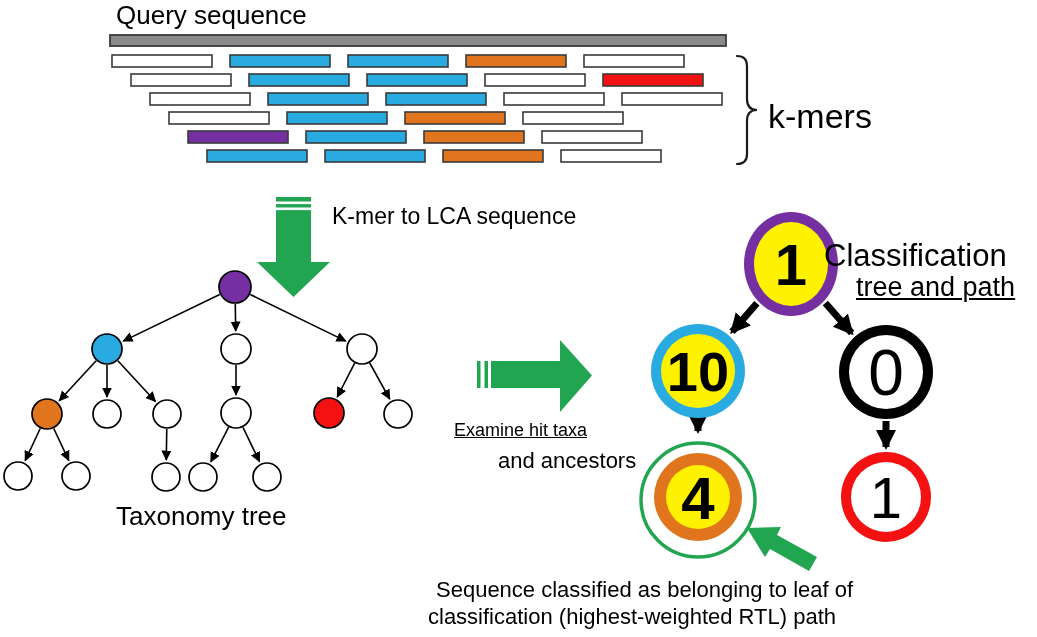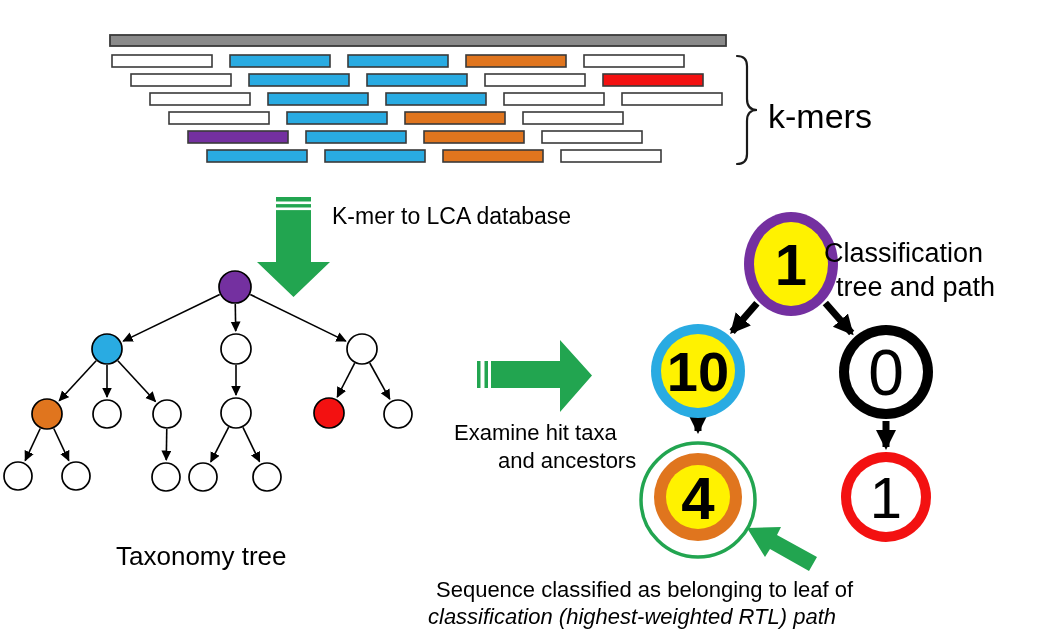--- a/index.html
+++ b/index.html
@@ -128,28 +128,29 @@
 
     <g>
       <rect class="green-shape" x="477" y="361" width="3.5" height="27"></rect>
       <rect class="green-shape" x="484.5" y="361" width="3.5" height="27"></rect>
       <path class="green-shape" d="M491,361 L560,361 L560,340 L592,375.5 L560,412 L560,388 L491,388 Z"></path>
     </g>
 
     <path class="green-shape" d="M747,528 L781,527 L777,535 L817,557 L809,571 L770,549 L765,557 Z"></path>
   </svg>
 
+  <div class="lbl" style="left:116px;top:1px;font-size:26px;">Query sequence</div>
 
   <div class="lbl" style="left:768px;top:97px;font-size:34px;">k-mers</div>
 
-  <div class="lbl" style="left:332px;top:203px;font-size:23px;">K-mer to LCA database</div>
+  <div class="lbl" style="left:332px;top:203px;font-size:23px;">K-mer to LCA sequence</div>
 
-  <div class="lbl" style="left:454px;top:420px;font-size:22px;">Examine hit taxa</div>
+  <div class="lbl" style="left:454px;top:420px;font-size:18px;text-decoration:underline;">Examine hit taxa</div>
   <div class="lbl" style="left:454px;top:448px;font-size:22px;margin-left:44px;">and ancestors</div>
 
-  <div class="lbl" style="left:824px;top:238px;font-size:27px;">Classification</div>
-  <div class="lbl" style="left:836px;top:272px;font-size:27px;">tree and path</div>
+  <div class="lbl" style="left:824px;top:238px;font-size:31px;">Classification</div>
+  <div class="lbl" style="left:856px;top:272px;font-size:27px;text-decoration:underline;">tree and path</div>
 
-  <div class="lbl" style="left:116px;top:502px;font-size:26px;margin-top:40px;">Taxonomy tree</div>
+  <div class="lbl" style="left:116px;top:502px;font-size:26px;">Taxonomy tree</div>
 
   <div class="lbl" style="left:428px;top:577px;font-size:22px;margin-left:8px;">Sequence classified as belonging to leaf of</div>
-  <div class="lbl" style="left:428px;top:604px;font-size:22px;font-style:italic;">classification (highest-weighted RTL) path</div>
+  <div class="lbl" style="left:428px;top:604px;font-size:22px;">classification (highest-weighted RTL) path</div>
 </div>
 
 </body></html>

